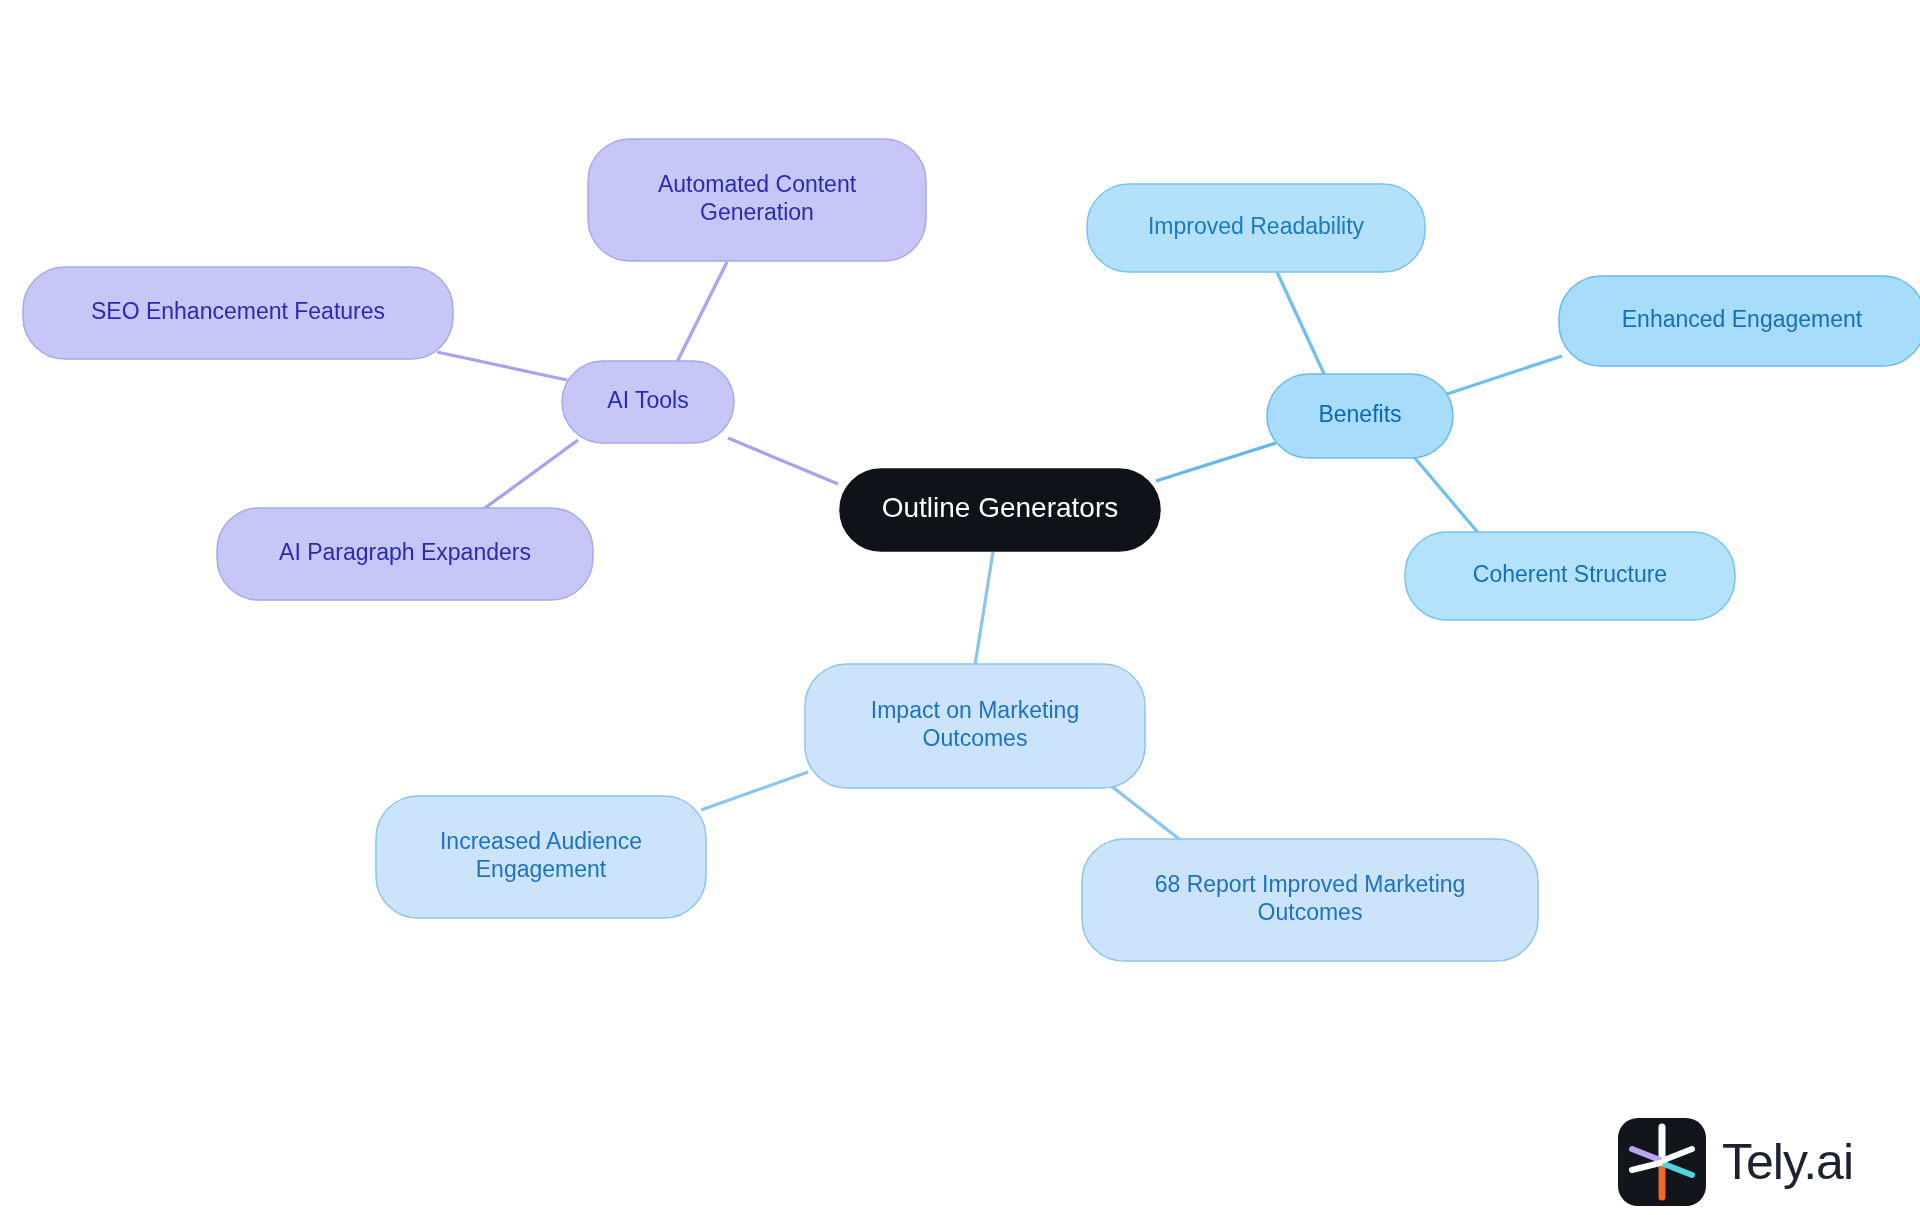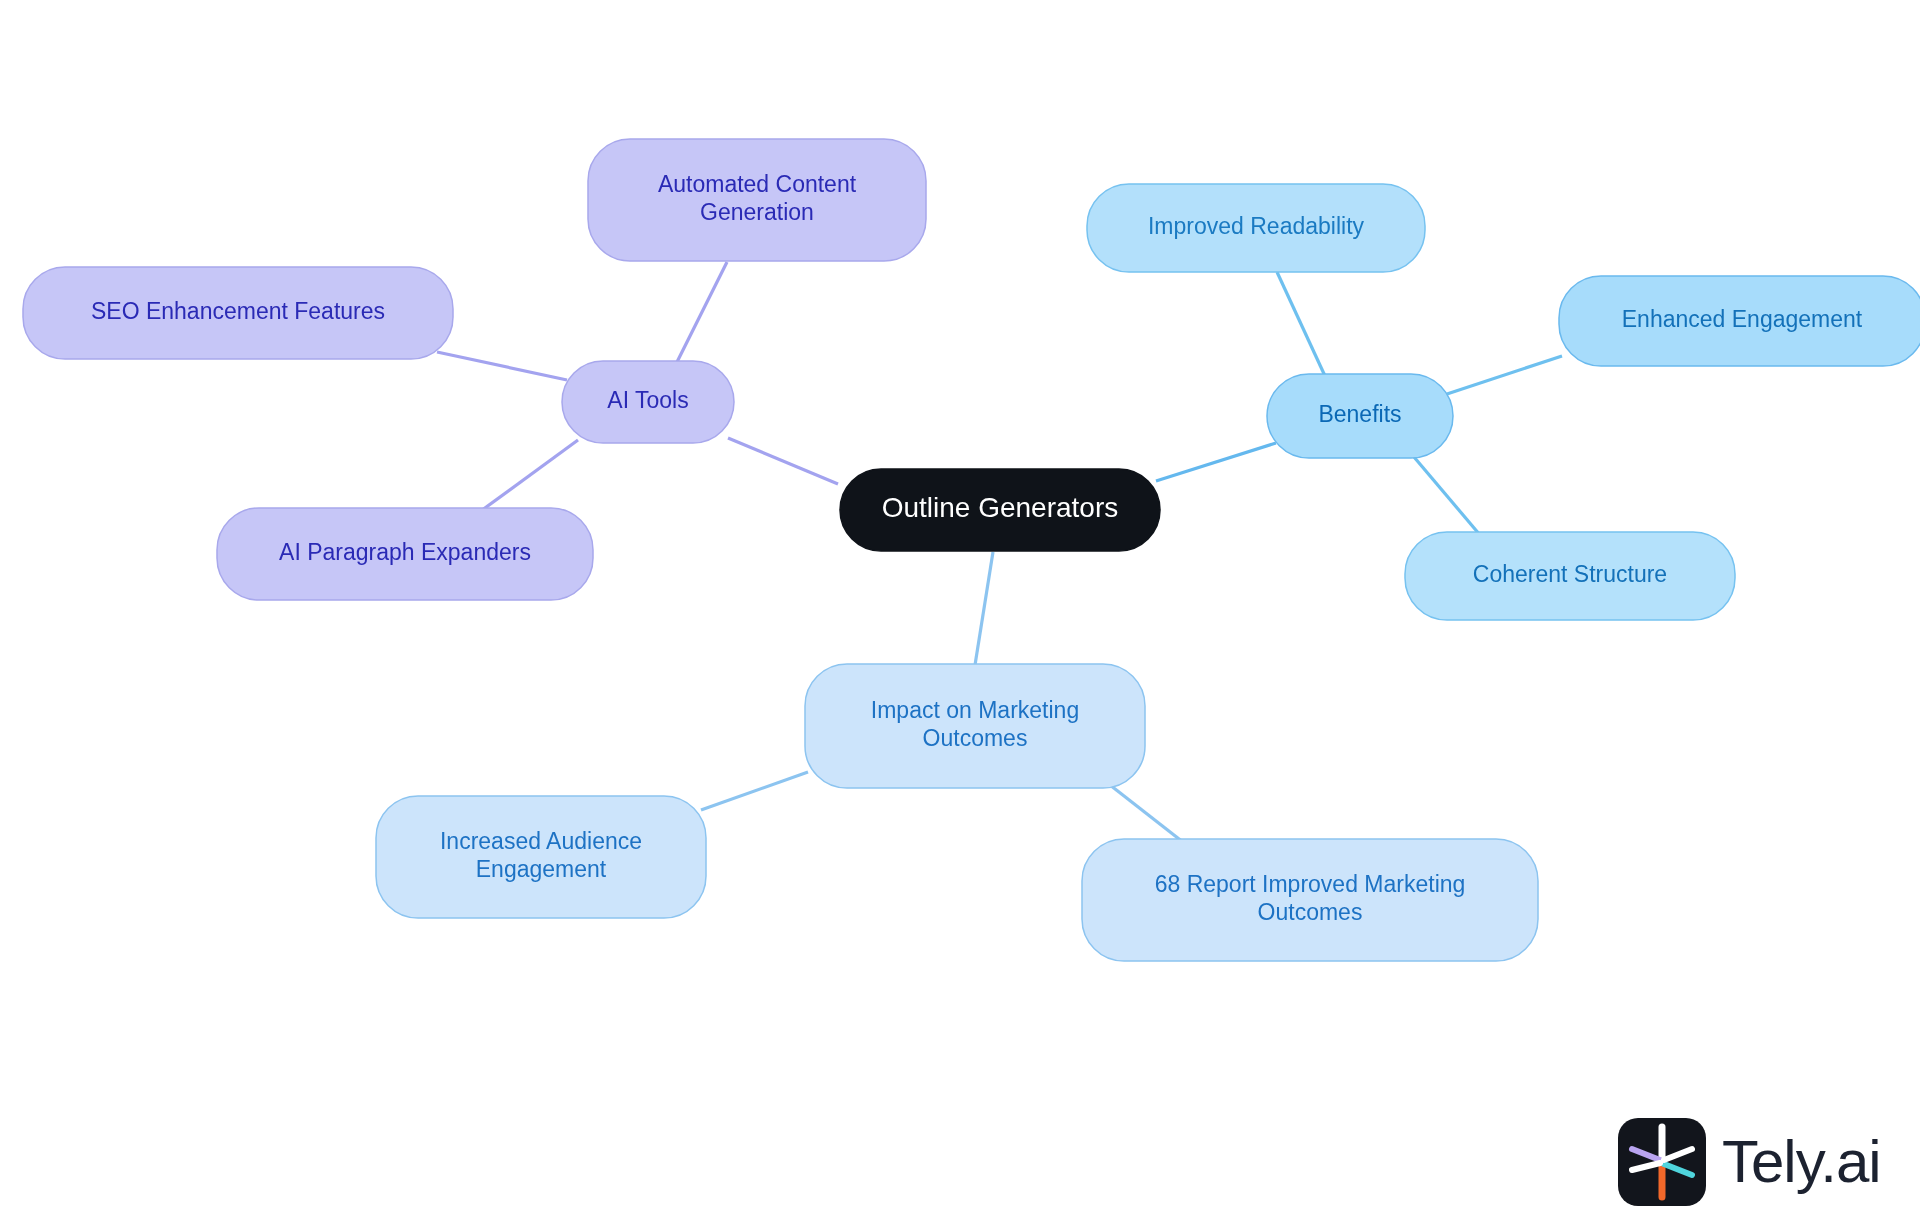--- a/index.html
+++ b/index.html
@@ -45,21 +45,21 @@
   .logo-mark {
     width: 88px;
     height: 88px;
     border-radius: 20px;
     background: #12151c;
     position: relative;
     flex: 0 0 auto;
   }
   .logo-text {
     font-family: "Liberation Sans", sans-serif;
-    font-size: 60px;
+    font-size: 50px;
     color: #1c2230;
     letter-spacing: -1px;
     line-height: 1;
     white-space: nowrap;
   }
 </style>
 </head>
 <body>
 
 <svg id="mindmap-canvas" viewBox="0 0 1920 1215">

